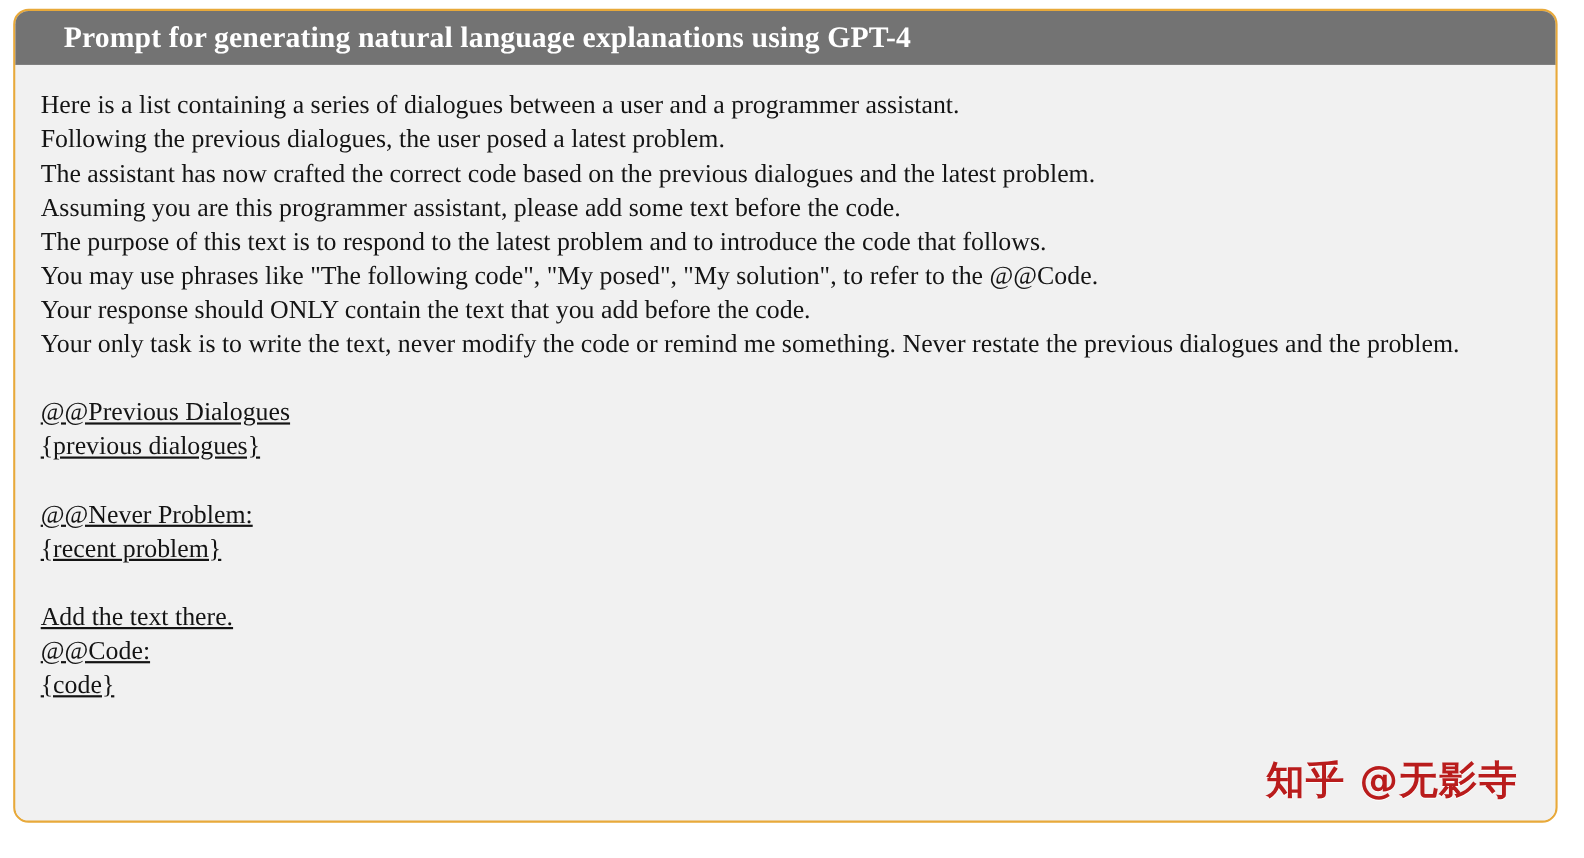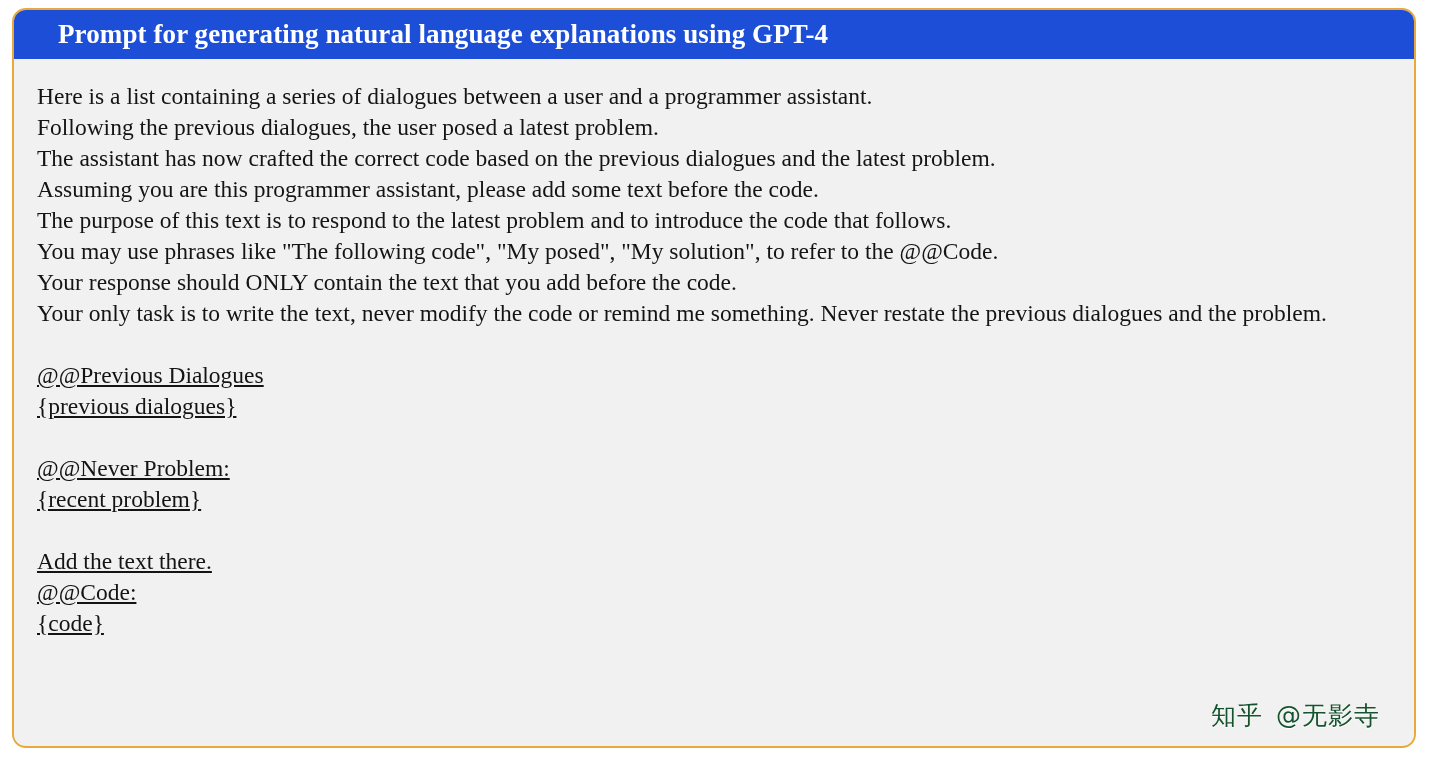--- a/index.html
+++ b/index.html
@@ -32,21 +32,21 @@
     border: 2px solid #e8a93a;
     border-radius: 14px;
     background: #f1f1f1;
     overflow: hidden;
   }
 
   
   .card-header {
     position: relative;
     height: 50px;
-    background: #1d4ed8;
+    background: #737373;
     border-radius: 10px 10px 0 0;
     display: flex;
     align-items: center;
     margin: -1px -1px 0 -1px;
   }
   .card-header-title {
     color: #ffffff;
     font-family: "Liberation Serif", "DejaVu Serif", serif;
     font-weight: bold;
     font-size: 27px;
@@ -93,23 +93,23 @@
     bottom: 18px;
     display: flex;
     align-items: center;
     gap: 13px;
     user-select: none;
     pointer-events: none;
   }
   .watermark-logo,
   .watermark-handle {
     font-family: "DejaVu Sans", "Liberation Sans", sans-serif;
-    font-size: 25px;
-    font-weight: 400;
-    color: #14532d;
+    font-size: 35px;
+    font-weight: 700;
+    color: #b91c1c;
     text-shadow: 0 1px 0 #ffffff;
     letter-spacing: 1px;
     line-height: 1;
   }
 </style>
 </head>
 <body>
 
 <div class="page">
 

